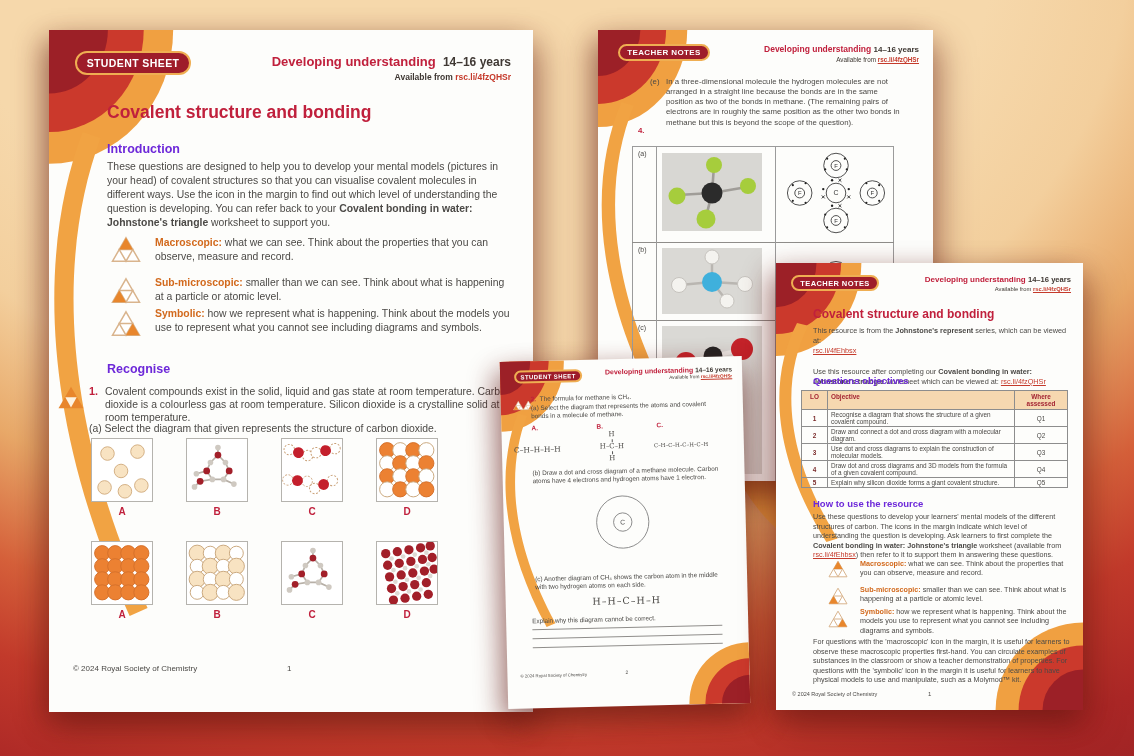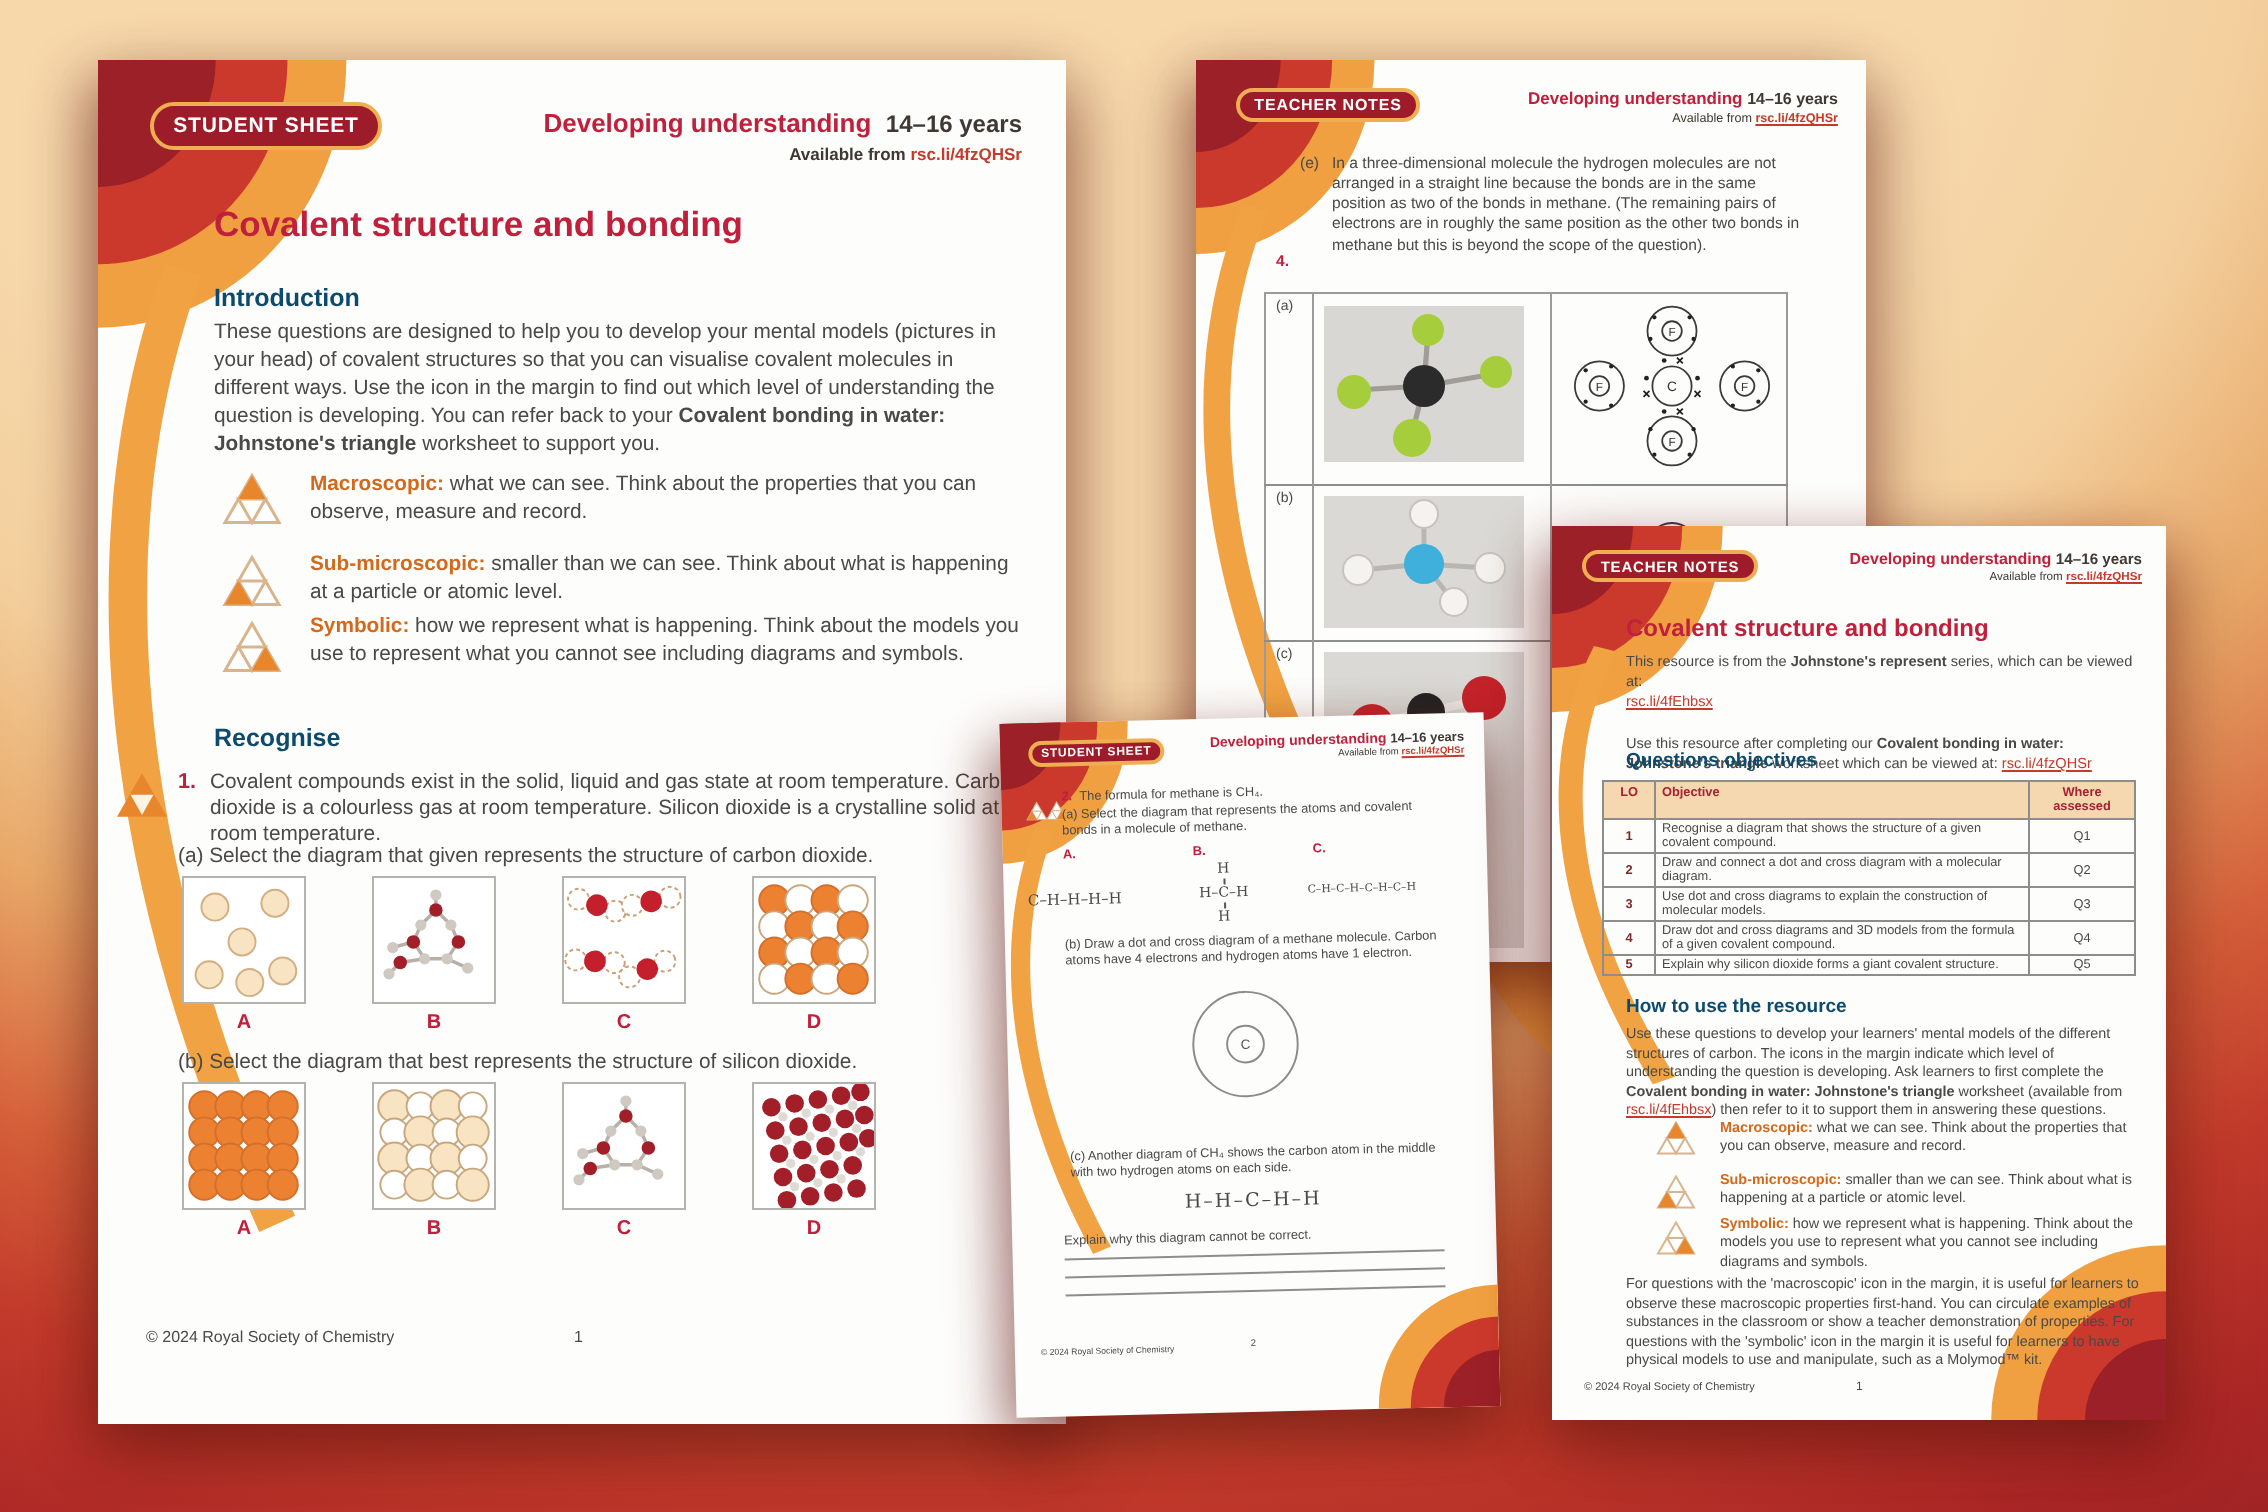--- a/index.html
+++ b/index.html
@@ -11,21 +11,21 @@
  box-shadow:-7px 10px 26px rgba(95,20,15,.45), 8px 16px 32px rgba(95,20,15,.38)}
 .p1{left:49px;top:30px;width:484px;height:682px;z-index:2}
 .p2{left:598px;top:30px;width:335px;height:451px;z-index:1}
 .p3{left:776px;top:263px;width:307px;height:447px;z-index:4}
 .p4{left:504px;top:359px;width:242px;height:347px;z-index:3;transform:rotate(-1.4deg)}
 .ringclip{left:700px;top:250px;width:92px;height:312px;overflow:hidden;z-index:0}
 .ring{left:18px;top:-37px;width:364px;height:364px;border-radius:50%;border:47px solid #f1a343}
 .badge{position:absolute;background:#9e1c2a;border:2px solid #efae52;border-radius:16px;color:#fff;
  font-weight:bold;display:flex;align-items:center;justify-content:center;letter-spacing:.4px;white-space:nowrap}
 .hdr{position:absolute;text-align:right}
-.crim{color:#c0203c}.orred{color:#0c4a6e}.olev{color:#d2691c}
+.crim{color:#c0203c}.orred{color:#6d28d9}.olev{color:#d2691c}
 .dark{color:#3f3833}
 .bodyt{color:#4b4946}
 .link{color:#c53a2b;text-decoration:none;font-weight:bold}
 .linku{color:#c53a2b;text-decoration:underline}
 .box{position:absolute;border:1px solid #b5b3ae;background:#fff}
 .optlab{position:absolute;width:62px;text-align:center;font-weight:bold;color:#c0203c}
 .serif{font-family:"DejaVu Serif",serif}
 .wline{position:absolute;border-bottom:1px solid #8f8d8a}
 .ftr{position:absolute;color:#4b4946}
 svg text{font-family:"Liberation Sans",sans-serif}
@@ -187,21 +187,20 @@
             <circle cx="37.5" cy="52" r="7.8" fill="#fff" stroke="#c9a77c"></circle>
             <circle cx="51" cy="52" r="7.8" fill="#ec8132"></circle>
           </g>
       </svg>
     </div>
     <div class="optlab" style="left:42px;top:476px;font-size:10px">A</div>
     <div class="optlab" style="left:137px;top:476px;font-size:10px">B</div>
     <div class="optlab" style="left:232px;top:476px;font-size:10px">C</div>
     <div class="optlab" style="left:327px;top:476px;font-size:10px">D</div>
 
-    <div class="abs bodyt" style="left:40px;top:496px;font-size:10.4px">(b) Select the diagram that best represents the structure of silicon dioxide.</div>
 
     <div class="box" style="left:42px;top:511px;width:62px;height:64px">
       <svg width="60" height="62" viewBox="0 0 62 64">
           <g fill="#ec8132" stroke="#d4702a">
             <circle cx="10.5" cy="11.5" r="7.8"></circle>
             <circle cx="24" cy="11.5" r="7.8"></circle>
             <circle cx="37.5" cy="11.5" r="7.8"></circle>
             <circle cx="51" cy="11.5" r="7.8"></circle>
             <circle cx="10.5" cy="25" r="7.8"></circle>
             <circle cx="24" cy="25" r="7.8"></circle>

